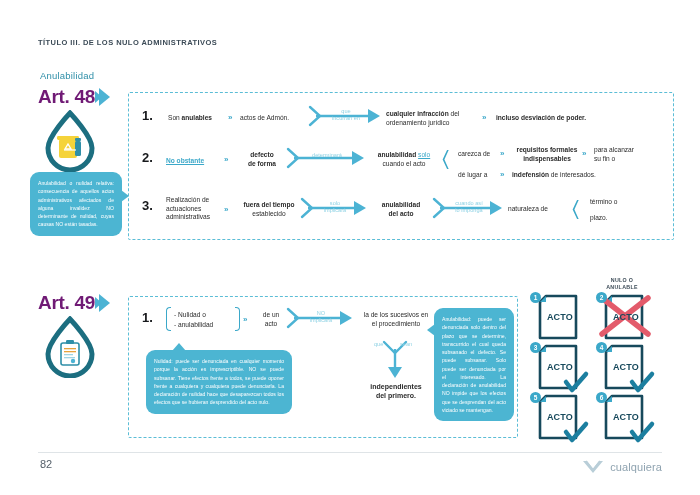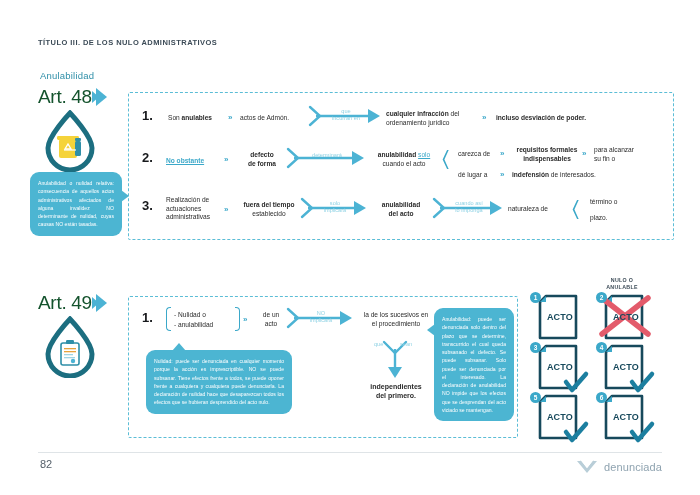--- a/index.html
+++ b/index.html
@@ -25,21 +25,21 @@
   
   .section-label {
     position: absolute;
     font-size: 9.5px; color: #2f8fa8; letter-spacing: .2px;
   }
   .art-badge {
     position: absolute;
     display: flex; align-items: center; gap: 4px;
   }
   .art-badge .art-txt {
-    font-size: 19px; font-weight: 400; color: #14532d;
+    font-size: 19px; font-weight: 700; color: #701a75;
     letter-spacing: -.3px;
   }
   .chev {
     width: 0; height: 0;
     border-top: 9px solid transparent;
     border-bottom: 9px solid transparent;
     border-left: 11px solid #4cb3d4;
     position: relative;
   }
   .chev::after {
@@ -493,16 +493,16 @@
     </div>
   </div>
 
   <div class="footer-rule"></div>
   <div class="pageno">82</div>
   <div class="brand">
     <svg width="24" height="16" viewBox="0 0 24 16">
       <path d="M2 2 L12 14 L22 2 L18 2 L12 9.5 L6 2 Z" fill="#b9ced8"></path>
       <path d="M5 2 L12 11 L19 2" fill="none" stroke="#b9ced8" stroke-width="1.6"></path>
     </svg>
-    <span class="brand-txt">denunciada</span>
+    <span class="brand-txt">cualquiera</span>
   </div>
 
 </div>
 
 </body></html>

